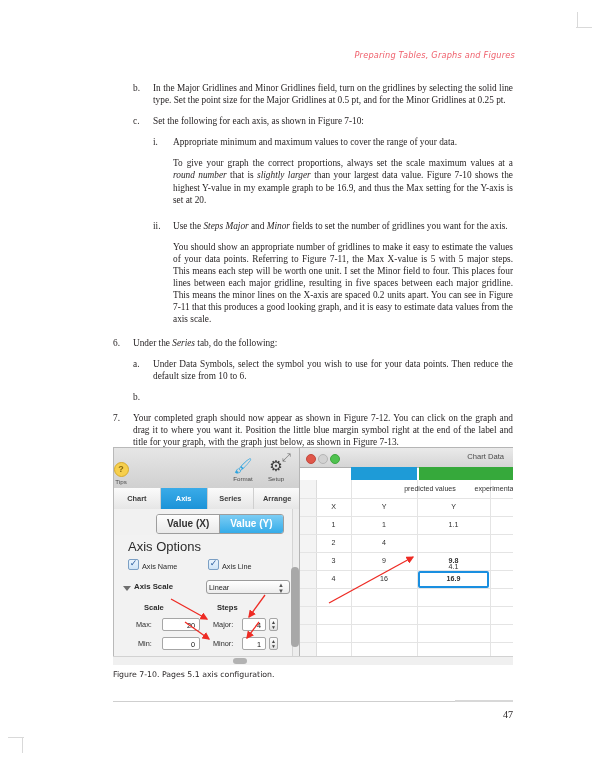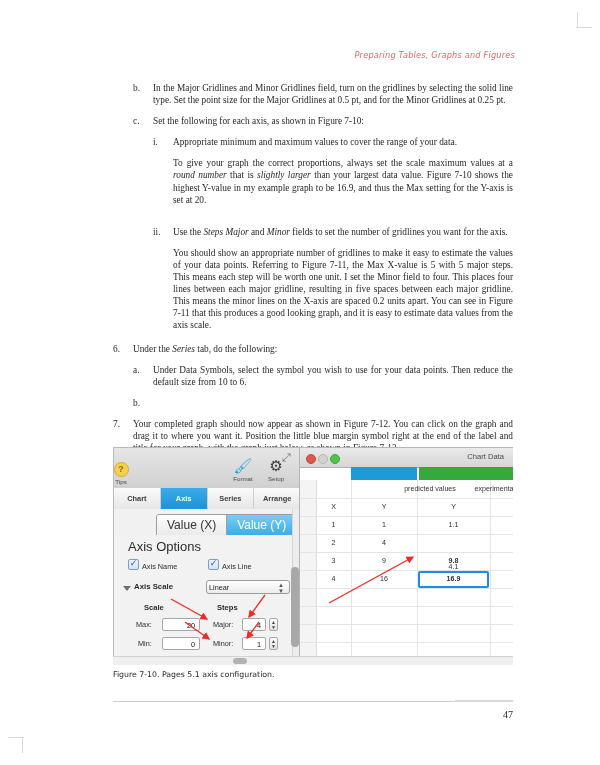--- a/index.html
+++ b/index.html
@@ -197,22 +197,22 @@
     position: absolute;
     top: 5px;
     left: 42px;
     display: flex;
     border: 1px solid #9d9d9d;
     border-radius: 3px;
     overflow: hidden;
   }
   .seg-btn {
     font-family: "Liberation Sans", sans-serif;
-    font-size: 12px;
-    font-weight: normal;
+    font-size: 10px;
+    font-weight: bold;
     padding: 3px 10px 4px 10px;
     background: linear-gradient(#fdfdfd, #e9e9e9);
     color: #333;
   }
   .seg-btn + .seg-btn { border-left: 1px solid #9d9d9d; }
   .seg-btn.active {
     background: linear-gradient(#7ccdf4, #35ace9);
     color: #ffffff;
   }
 
@@ -532,21 +532,21 @@
 
   <div class="item lvl-a">
     <div class="marker">c.</div>
     <div class="body-text">Set the following for each axis, as shown in Figure 7-10:</div>
   </div>
 
   <div class="item lvl-i">
     <div class="marker">i.</div>
     <div class="body-text">Appropriate minimum and maximum values to cover the range of your data.</div>
   </div>
-  <div class="body-text para-i" style="margin-bottom:20px;">
+  <div class="body-text para-i" style="margin-bottom:14px;">
     <span>To give your graph the correct proportions, always set the scale maximum values at a </span><span class="it">round number</span><span> that is </span><span class="it">slightly larger</span><span> than your largest data value. Figure 7-10 shows the highest Y-value in my example graph to be 16.9, and thus the Max setting for the Y-axis is set at 20.</span>
   </div>
 
   <div class="item lvl-i">
     <div class="marker">ii.</div>
     <div class="body-text">
       <span>Use the </span><span class="it">Steps Major</span><span> and </span><span class="it">Minor</span><span> fields to set the number of gridlines you want for the axis.</span>
     </div>
   </div>
   <div class="body-text para-i" style="margin-bottom:11px;">You should show an appropriate number of gridlines to make it easy to estimate the values of your data points. Referring to Figure 7-11, the Max X-value is 5 with 5 major steps. This means each step will be worth one unit. I set the Minor field to four. This places four lines between each major gridline, resulting in five spaces between each major gridline. This means the minor lines on the X-axis are spaced 0.2 units apart. You can see in Figure 7-11 that this produces a good looking graph, and it is easy to estimate data values from the axis scale.</div>

